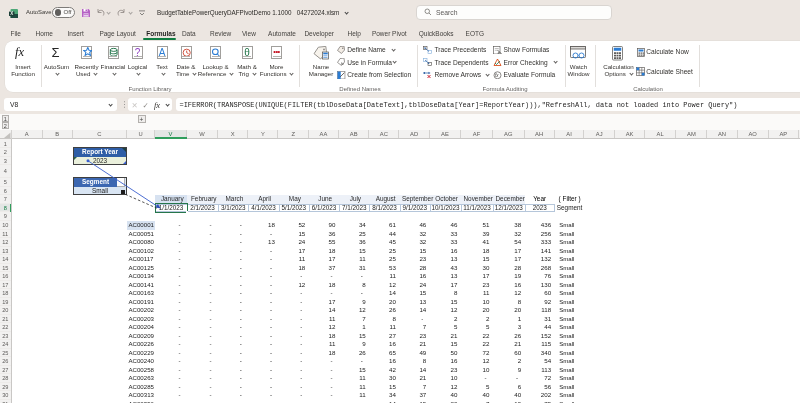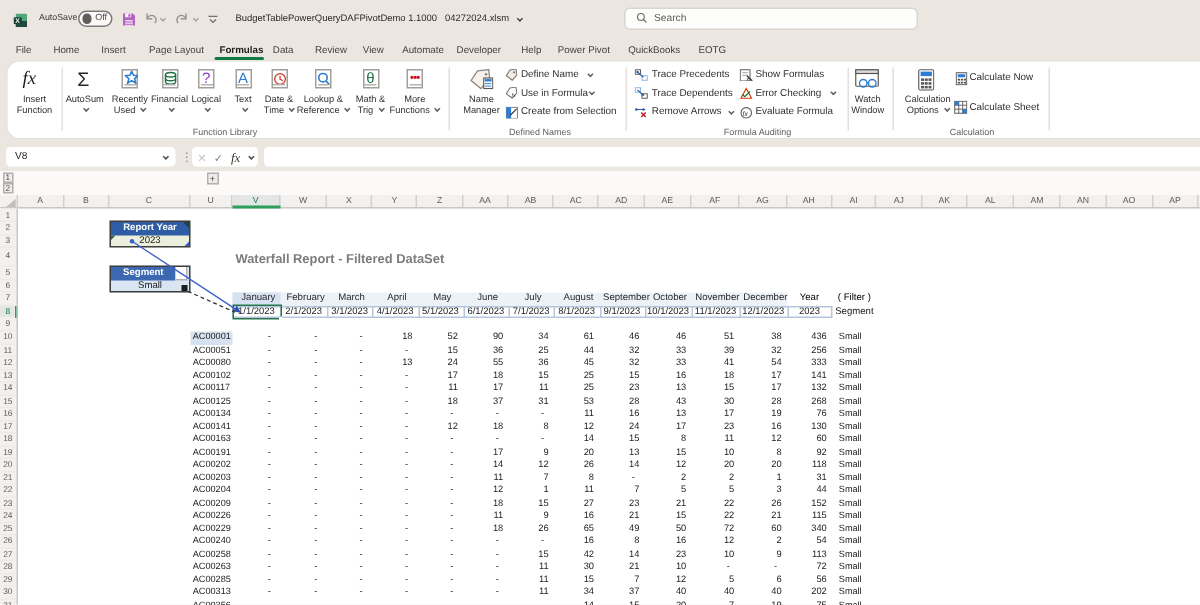--- a/index.html
+++ b/index.html
@@ -313,20 +313,21 @@
 <div class="ab" style="left:4px;top:98.3px;width:113px;height:13px;background:#fff;border-radius:3px;"></div>
 <div class="ab" style="left:10px;top:101px;font-size:6.8px;color:#1f1e1d;">V8</div>
 <div class="achev" style="left:109px;top:102.5px;border-color:#444;"></div>
 <div class="ab" style="left:120.5px;top:100px;font-size:8px;color:#8a8886;letter-spacing:0;">⋮</div>
 <div class="ab" style="left:128px;top:98.3px;width:44px;height:13px;background:#fff;border-radius:3px;"></div>
 <div class="ab" style="left:131.5px;top:100.5px;font-size:7.5px;color:#c8c5c2;">✕</div>
 <div class="ab" style="left:142.5px;top:100.5px;font-size:7.5px;color:#8b8884;">✓</div>
 <div class="ab" style="left:154px;top:99.5px;font-family:'Liberation Serif',serif;font-style:italic;font-size:8.5px;color:#33312e;">fx</div>
 <div class="achev" style="left:165.5px;top:102.5px;border-color:#444;"></div>
 <div class="ab" style="left:176px;top:98.3px;width:624px;height:13px;background:#fff;border-radius:3px 0 0 3px;"></div>
+<div class="ab" style="left:179.5px;top:101px;font-family:'Liberation Mono',monospace;font-size:6.95px;color:#1f1e1d;white-space:pre;">=IFERROR(TRANSPOSE(UNIQUE(FILTER(tblDoseData[DateText],tblDoseData[Year]=ReportYear))),"RefreshAll, data not loaded into Power Query")</div>
 <div class="ab" style="left:0;top:113.5px;width:800px;height:16.7px;background:#fbfaf9;"></div>
 <div class="ab" style="left:1.5px;top:115px;width:7.5px;height:7px;background:#efedec;border:0.8px solid #b3b0ad;font-size:5.5px;color:#444;text-align:center;line-height:6px;">1</div>
 <div class="ab" style="left:1.5px;top:122px;width:7.5px;height:7px;background:#efedec;border:0.8px solid #b3b0ad;font-size:5.5px;color:#444;text-align:center;line-height:6px;">2</div>
 <div class="ab" style="left:137.5px;top:115px;width:8px;height:8px;background:#efedec;border:0.8px solid #b3b0ad;font-size:6.5px;color:#444;text-align:center;line-height:7px;">+</div>
 <div class="ab" style="left:0;top:130.2px;width:800px;height:272.8px;background:#fff;"></div>
 <div class="ab" style="left:0;top:130.2px;width:800px;height:9.0px;background:#f2f1f0;border-bottom:1px solid #c9c7c5;"></div>
 <svg class="ab" style="left:0;top:130.2px;" width="11.5" height="9">
       <path d="M10.5 2.5 L10.5 8 L4 8 Z" fill="#c3c1be"></path>
     </svg>
 <div class="ab" style="left:11px;top:130.2px;width:1px;height:9.0px;background:#d3d1cf;"></div>
@@ -382,21 +383,20 @@
 <div class="ab" style="left:0;top:323.0px;width:10.5px;height:8.5px;background:transparent;font-size:5.6px;color:#5e5c5a;text-align:center;line-height:8.5px;border-bottom:1px solid #edebe9;">22</div>
 <div class="ab" style="left:0;top:331.5px;width:10.5px;height:8.5px;background:transparent;font-size:5.6px;color:#5e5c5a;text-align:center;line-height:8.5px;border-bottom:1px solid #edebe9;">23</div>
 <div class="ab" style="left:0;top:340.0px;width:10.5px;height:8.5px;background:transparent;font-size:5.6px;color:#5e5c5a;text-align:center;line-height:8.5px;border-bottom:1px solid #edebe9;">24</div>
 <div class="ab" style="left:0;top:348.5px;width:10.5px;height:8.5px;background:transparent;font-size:5.6px;color:#5e5c5a;text-align:center;line-height:8.5px;border-bottom:1px solid #edebe9;">25</div>
 <div class="ab" style="left:0;top:357.0px;width:10.5px;height:8.5px;background:transparent;font-size:5.6px;color:#5e5c5a;text-align:center;line-height:8.5px;border-bottom:1px solid #edebe9;">26</div>
 <div class="ab" style="left:0;top:365.5px;width:10.5px;height:8.5px;background:transparent;font-size:5.6px;color:#5e5c5a;text-align:center;line-height:8.5px;border-bottom:1px solid #edebe9;">27</div>
 <div class="ab" style="left:0;top:374.0px;width:10.5px;height:8.5px;background:transparent;font-size:5.6px;color:#5e5c5a;text-align:center;line-height:8.5px;border-bottom:1px solid #edebe9;">28</div>
 <div class="ab" style="left:0;top:382.5px;width:10.5px;height:8.5px;background:transparent;font-size:5.6px;color:#5e5c5a;text-align:center;line-height:8.5px;border-bottom:1px solid #edebe9;">29</div>
 <div class="ab" style="left:0;top:391.0px;width:10.5px;height:8.5px;background:transparent;font-size:5.6px;color:#5e5c5a;text-align:center;line-height:8.5px;border-bottom:1px solid #edebe9;">30</div>
 <div class="ab" style="left:0;top:399.5px;width:10.5px;height:8.5px;background:transparent;font-size:5.6px;color:#5e5c5a;text-align:center;line-height:8.5px;border-bottom:1px solid #edebe9;">31</div>
-<div class="ab" style="left:157px;top:166.8px;font-size:8.6px;font-weight:bold;color:#7c7c7c;letter-spacing:0px;">Waterfall Report - Filtered DataSet</div>
 <div class="ab" style="left:155px;top:195.2px;width:369.6px;height:8.6px;background:#edf1f8;"></div>
 <div class="ab" style="left:155px;top:195.2px;width:32px;height:8.6px;background:#d7e2f1;"></div>
 <div class="cell" style="left:155px;top:195.2px;width:32px;height:8.6px;line-height:8.6px;font-size:6.4px;color:#2a2a2a;z-index:2;text-align:center;padding-left:2.5px;">January</div>
 <div class="cell" style="left:187px;top:195.2px;width:31px;height:8.6px;line-height:8.6px;font-size:6.4px;color:#2a2a2a;z-index:2;text-align:center;padding-left:2.5px;">February</div>
 <div class="cell" style="left:218px;top:195.2px;width:30.30000000000001px;height:8.6px;line-height:8.6px;font-size:6.4px;color:#2a2a2a;z-index:2;text-align:center;padding-left:2.5px;">March</div>
 <div class="cell" style="left:248.3px;top:195.2px;width:30.19999999999999px;height:8.6px;line-height:8.6px;font-size:6.4px;color:#2a2a2a;z-index:2;text-align:center;padding-left:2.5px;">April</div>
 <div class="cell" style="left:278.5px;top:195.2px;width:30.30000000000001px;height:8.6px;line-height:8.6px;font-size:6.4px;color:#2a2a2a;z-index:2;text-align:center;padding-left:2.5px;">May</div>
 <div class="cell" style="left:308.8px;top:195.2px;width:30.19999999999999px;height:8.6px;line-height:8.6px;font-size:6.4px;color:#2a2a2a;z-index:2;text-align:center;padding-left:2.5px;">June</div>
 <div class="cell" style="left:339px;top:195.2px;width:30.30000000000001px;height:8.6px;line-height:8.6px;font-size:6.4px;color:#2a2a2a;z-index:2;text-align:center;padding-left:2.5px;">July</div>
 <div class="cell" style="left:369.3px;top:195.2px;width:30.19999999999999px;height:8.6px;line-height:8.6px;font-size:6.4px;color:#2a2a2a;z-index:2;text-align:center;padding-left:2.5px;">August</div>

